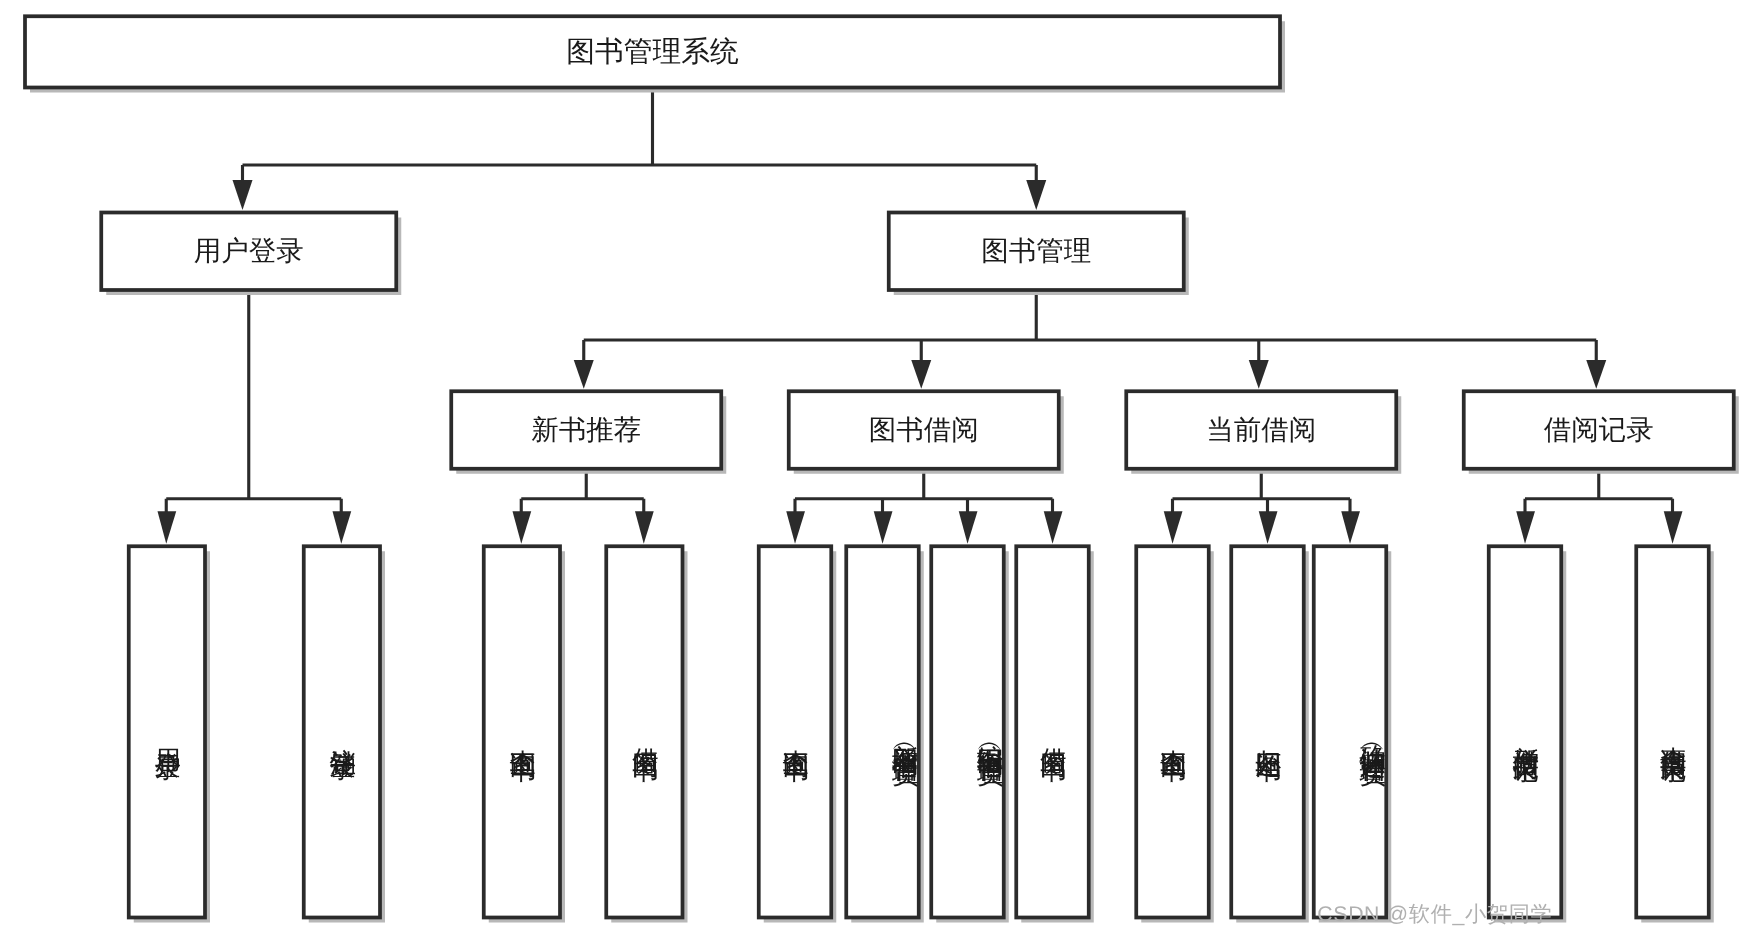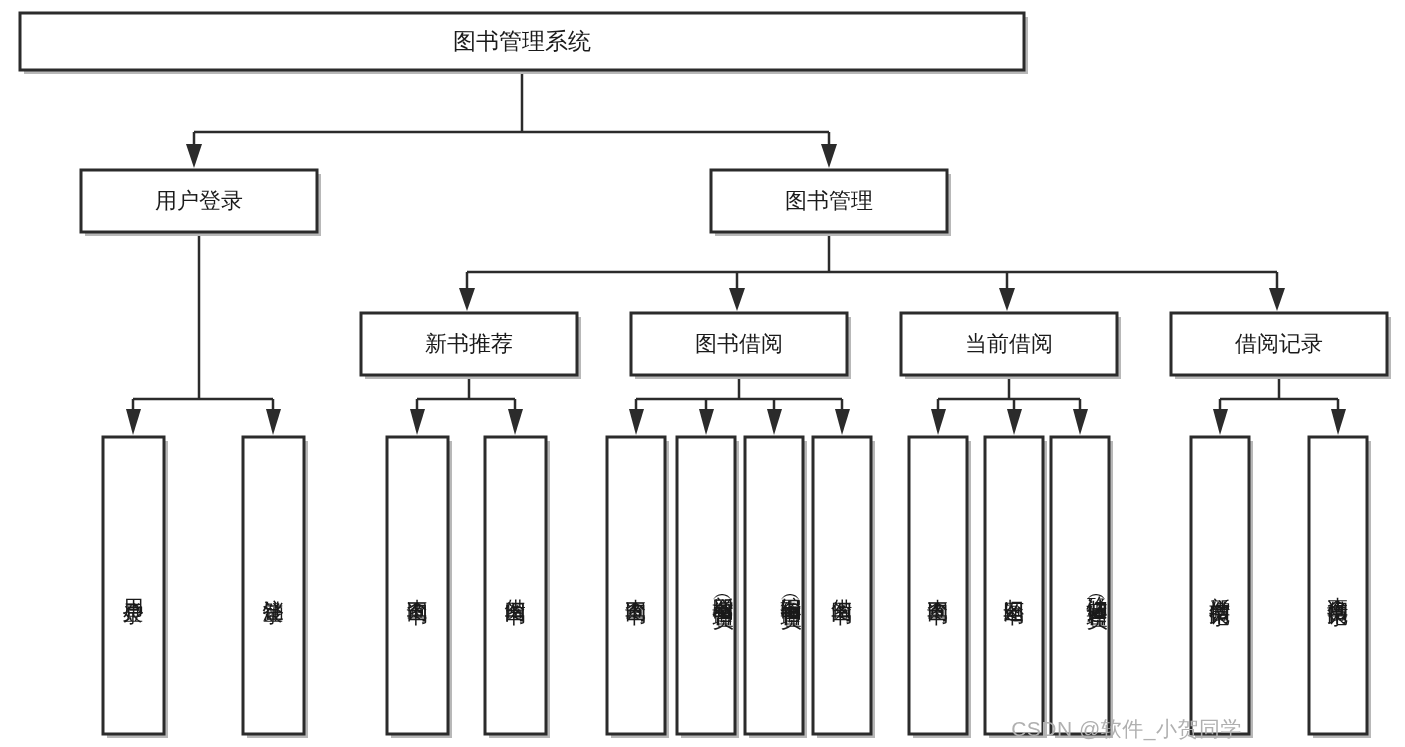--- a/index.html
+++ b/index.html
@@ -71,21 +71,21 @@
     align-items: center;
     justify-content: center;
     white-space: nowrap;
     pointer-events: none;
   }
   .watermark {
     position: absolute;
     right: 8px;
     bottom: 4px;
     font-family: "Liberation Sans", "DejaVu Sans", sans-serif;
-    font-size: 21px;
+    font-size: 17px;
     color: #b0b0b0;
     letter-spacing: 0.5px;
     white-space: nowrap;
   }
 </style>
 </head>
 <body>
 
 <div id="diagram-root">
 

